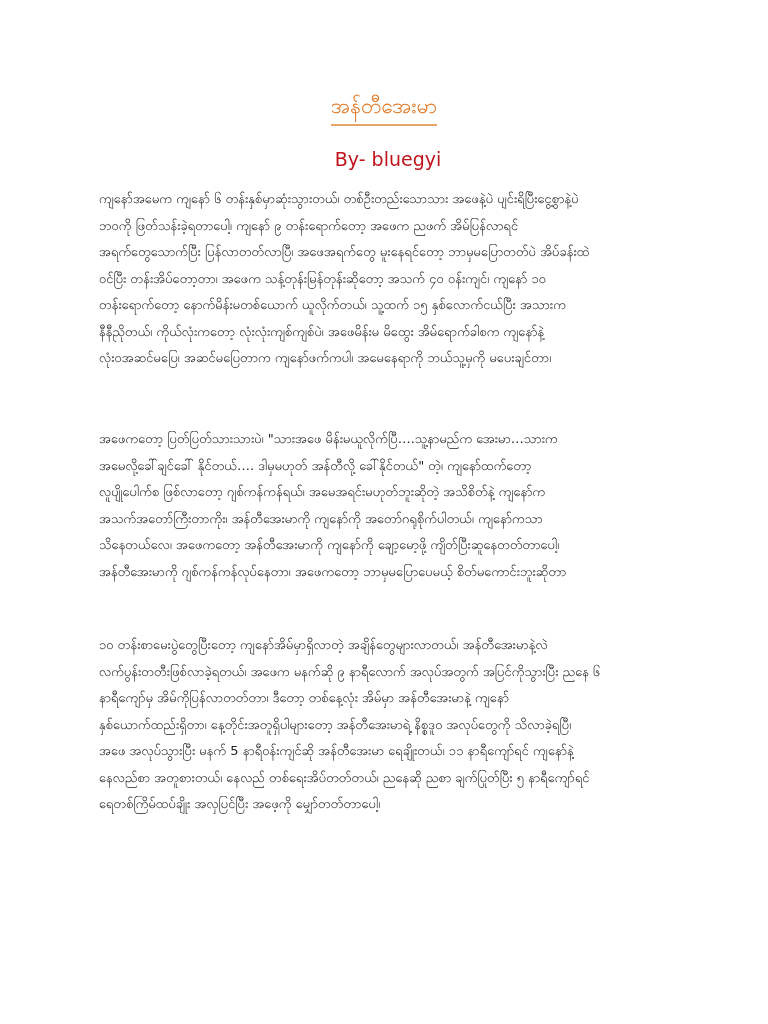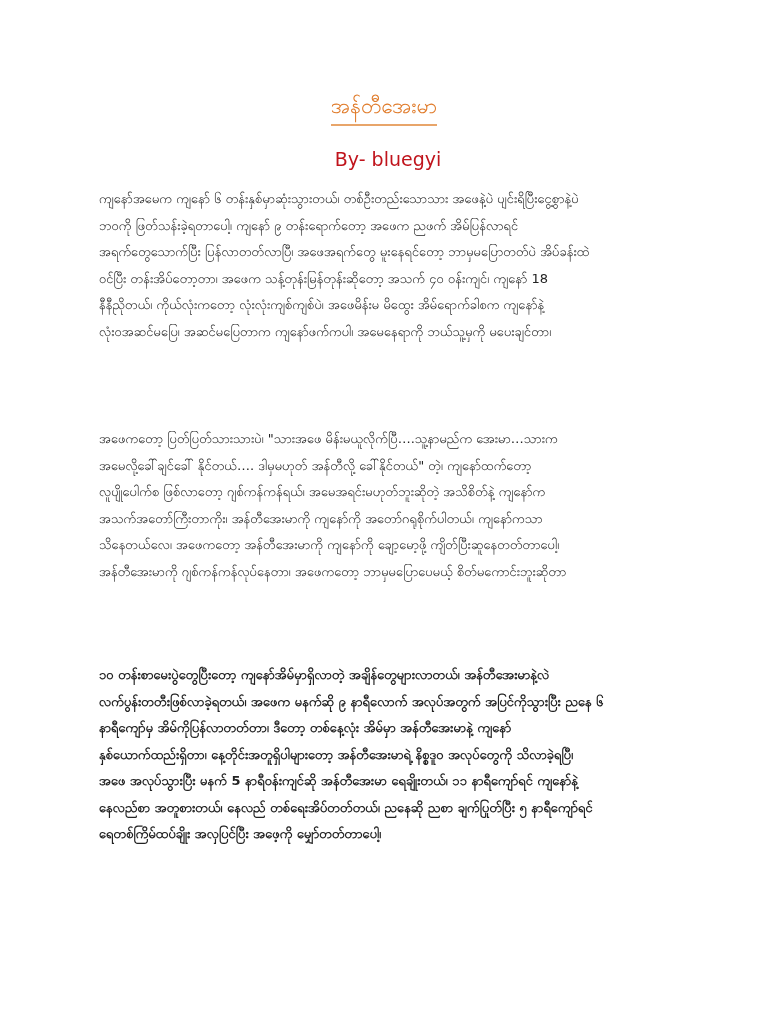--- a/index.html
+++ b/index.html
@@ -5,36 +5,37 @@
     html, body { margin: 0; padding: 0; background: #ffffff; }
     body { width: 768px; height: 1024px; position: relative; overflow: hidden; font-family: "DejaVu Sans", sans-serif; color: #1a1a1a; }
     .page { position: absolute; left: 0; top: 0; width: 768px; height: 1024px; }
     .title-wrap { position: absolute; top: 92px; left: 0; width: 768px; text-align: center; }
     .title { display: inline-block; color: #e07b2a; font-size: 21px; line-height: 28px; padding-bottom: 4px; border-bottom: 2px solid #e8a56a; }
     .author { position: absolute; top: 146px; left: 4px; width: 768px; text-align: center; color: #c0141c; font-family: "DejaVu Sans", sans-serif; font-size: 19px; line-height: 26px; }
     .para { position: absolute; left: 87px; width: 600px; font-size: 13px; line-height: 26.5px; color: #222; margin-left: 12px; }
     .para .line { display: block; white-space: nowrap; }
     #p1 { top: 186px; }
     #p2 { top: 426px; }
-    #p3 { top: 662px; font-weight: bold; }
+    #p3 { top: 632px; }
   </style>
 </head>
 <body>
 
 <div class="page">
   <div class="title-wrap">
     <span class="title">အန်တီအေးမာ</span>
   </div>
   <div class="author">By- bluegyi</div>
 
   <div class="para" id="p1">
     <span class="line">ကျနော်အမေက ကျနော် ၆ တန်းနှစ်မှာဆုံးသွားတယ်၊ တစ်ဦးတည်းသောသား အဖေနဲ့ပဲ ပျင်းရိပြီးငွေ့စွာနဲ့ပဲ</span>
     <span class="line">ဘဝကို ဖြတ်သန်းခဲ့ရတာပေါ့၊ ကျနော် ၉ တန်းရောက်တော့ အဖေက ညဖက် အိမ်ပြန်လာရင်</span>
     <span class="line">အရက်တွေသောက်ပြီး ပြန်လာတတ်လာပြီ၊ အဖေအရက်တွေ မူးနေရင်တော့ ဘာမှမပြောတတ်ပဲ အိပ်ခန်းထဲ</span>
-    <span class="line">ဝင်ပြီး တန်းအိပ်တော့တာ၊ အဖေက သန့်တုန်းမြန်တုန်းဆိုတော့ အသက် ၄၀ ဝန်းကျင်၊ ကျနော် 18</span>
+    <span class="line">ဝင်ပြီး တန်းအိပ်တော့တာ၊ အဖေက သန့်တုန်းမြန်တုန်းဆိုတော့ အသက် ၄၀ ဝန်းကျင်၊ ကျနော် ၁၀</span>
+    <span class="line">တန်းရောက်တော့ နောက်မိန်းမတစ်ယောက် ယူလိုက်တယ်၊ သူ့ထက် ၁၅ နှစ်လောက်ငယ်ပြီး အသားက</span>
     <span class="line">နီနီညိုတယ်၊ ကိုယ်လုံးကတော့ လုံးလုံးကျစ်ကျစ်ပဲ၊ အဖေမိန်းမ မိထွေး အိမ်ရောက်ခါစက ကျနော်နဲ့</span>
     <span class="line">လုံးဝအဆင်မပြေ၊ အဆင်မပြေတာက ကျနော်ဖက်ကပါ၊ အမေနေရာကို ဘယ်သူ့မှကို မပေးချင်တာ၊</span>
   </div>
 
   <div class="para" id="p2">
     <span class="line">အဖေကတော့ ပြတ်ပြတ်သားသားပဲ၊ "သားအဖေ မိန်းမယူလိုက်ပြီ….သူ့နာမည်က အေးမာ…သားက</span>
     <span class="line">အမေလို့ခေါ်ချင်ခေါ် နိုင်တယ်…. ဒါမှမဟုတ် အန်တီလို့ ခေါ်နိုင်တယ်"   တဲ့၊ ကျနော်ထက်တော့</span>
     <span class="line">လူပျိုပေါက်စ ဖြစ်လာတော့ ဂျစ်ကန်ကန်ရယ်၊ အမေအရင်းမဟုတ်ဘူးဆိုတဲ့ အသိစိတ်နဲ့ ကျနော်က</span>
     <span class="line">အသက်အတော်ကြီးတာကိုး၊ အန်တီအေးမာကို ကျနော်ကို အတော်ဂရုစိုက်ပါတယ်၊ ကျနော်ကသာ</span>
     <span class="line">သိနေတယ်လေ၊ အဖေကတော့ အန်တီအေးမာကို ကျနော်ကို ချော့မော့ဖို့ ကျိတ်ပြီးဆူနေတတ်တာပေါ့၊</span>

